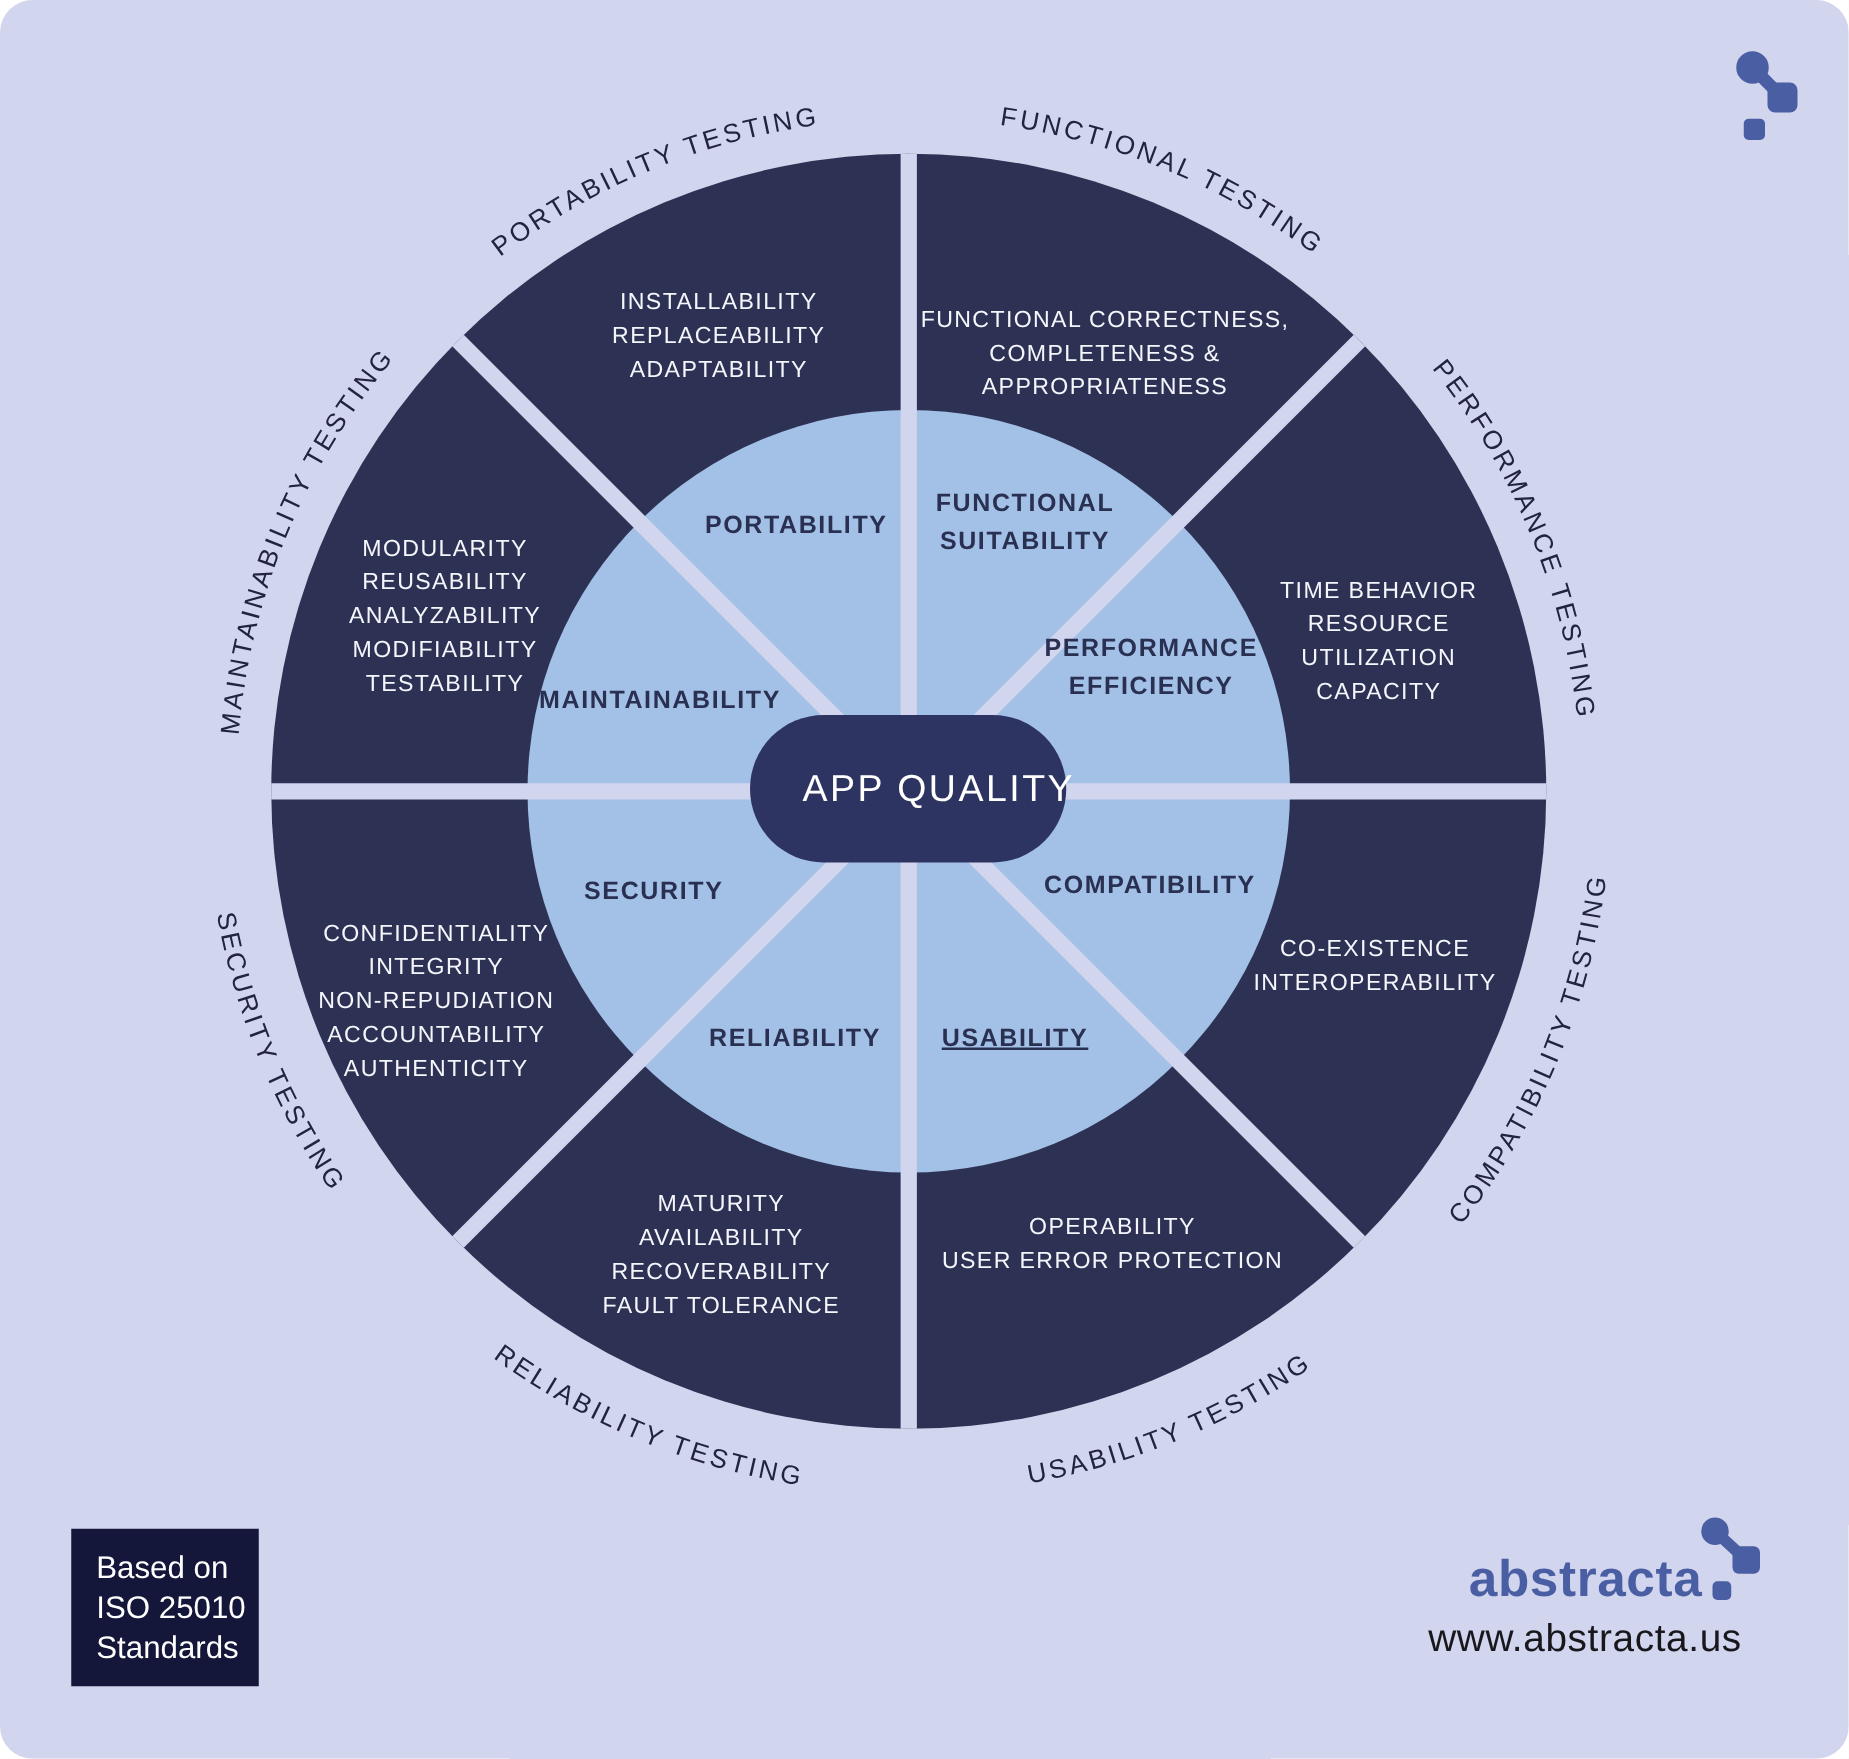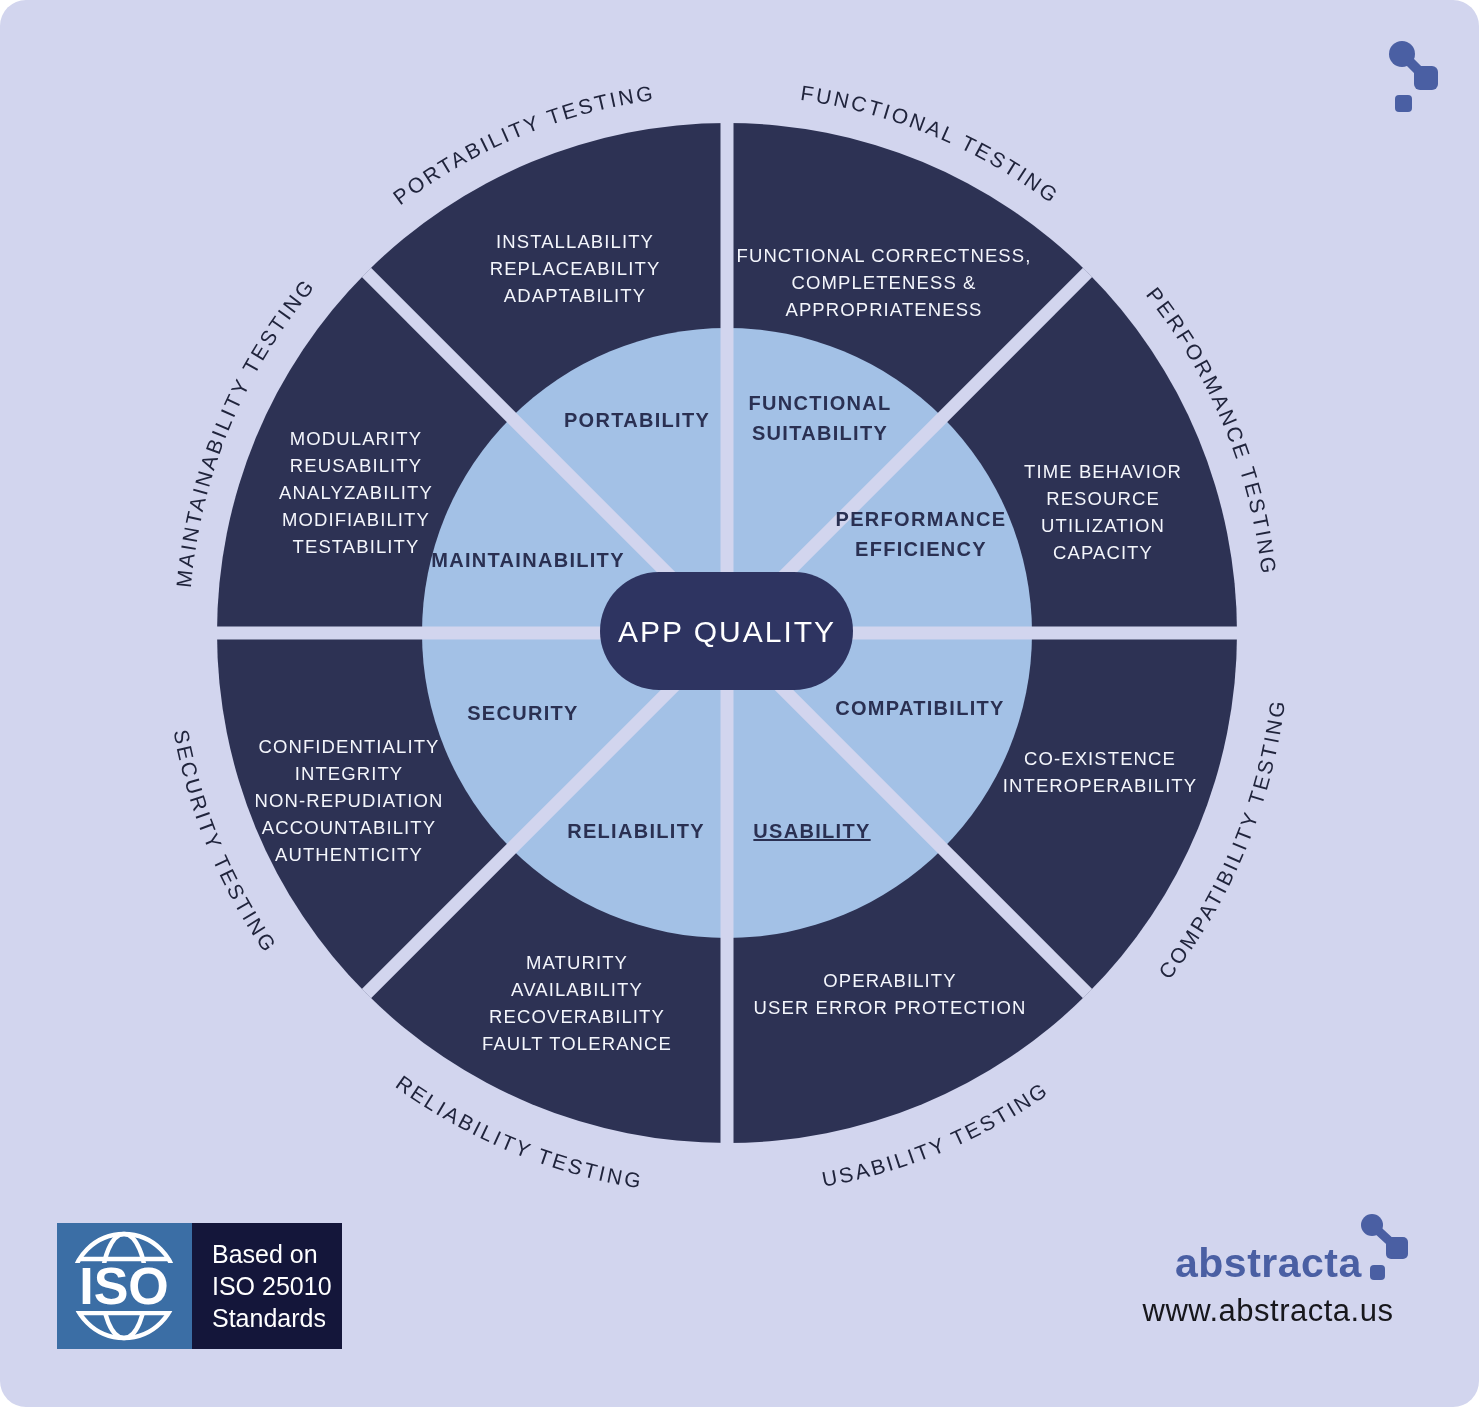--- a/index.html
+++ b/index.html
@@ -2,21 +2,21 @@
 <html><head>
 <meta charset="utf-8">
 <style>
   html,body { margin:0; padding:0; background:#ffffff; }
   body { font-family:"Liberation Sans","DejaVu Sans",sans-serif; }
   .canvas { position:relative; width:1479px; height:1407px; background:#d2d5ee; border-radius:26px; overflow:hidden; }
   svg.wheel { position:absolute; left:0; top:0; }
   .wheel-label { position:absolute; transform:translate(-50%,-50%); text-align:center; white-space:pre-line; }
   .inner-label  { font-size:20px; font-weight:600; letter-spacing:1.3px; color:#2a3052; line-height:30px; }
   .outer-label  { font-size:18.5px; font-weight:500; letter-spacing:1.1px; color:#f4f6fc; line-height:27px; }
-  .center-label { font-size:30px; font-weight:500; letter-spacing:2px; color:#ffffff; }
+  .center-label { font-size:30px; font-weight:500; letter-spacing:2px; color:#ffffff;margin-left:24px; }
   .curved { font-size:21px; font-weight:500; letter-spacing:2.6px; fill:#20243c; }
 
   .iso-badge { position:absolute; left:57px; top:1223px; display:flex; }
   .iso-left  { width:135px; height:126px; background:#3b6ea5; position:relative; }
   .iso-right { width:150px; height:126px; background:#14163a; color:#ffffff;
                display:flex; align-items:center; }
   .iso-caption { font-size:25px; line-height:32px; font-weight:500; padding-left:20px; white-space:pre-line; }
 
   .brand-name { position:absolute; left:1175px; top:1240px; font-size:41px; font-weight:700;
                 color:#4a5fa3; letter-spacing:0.5px; }
@@ -117,32 +117,20 @@
   <div class="wheel-label center-label" style="left:727px; top:632px;">APP QUALITY</div>
 
   <svg class="brand-mark-top" width="60" height="80" viewBox="0 0 60 80">
     <line x1="17" y1="16" x2="41" y2="40" stroke="#4a5fa3" stroke-width="10" stroke-linecap="round"></line>
     <circle cx="17" cy="16" r="13" fill="#4a5fa3"></circle>
     <rect x="29" y="28" width="24" height="24" rx="6" fill="#4a5fa3"></rect>
     <rect x="10" y="57" width="17" height="17" rx="4" fill="#4a5fa3"></rect>
   </svg>
 
   <div class="iso-badge">
-    <div class="iso-left">
-      <svg width="135" height="126" viewBox="0 0 135 126">
-        <g stroke="#ffffff" stroke-width="4.5" fill="none">
-          <circle cx="67" cy="63" r="52"></circle>
-          <ellipse cx="67" cy="63" rx="22" ry="52"></ellipse>
-          <line x1="22" y1="36" x2="112" y2="36"></line>
-          <line x1="22" y1="90" x2="112" y2="90"></line>
-        </g>
-        <rect x="0" y="40" width="135" height="48" fill="#3b6ea5"></rect>
-        <text x="67" y="81" text-anchor="middle" fill="#ffffff" style="font-size:52px; font-weight:800; font-family:'Liberation Sans','DejaVu Sans',sans-serif;">ISO</text>
-      </svg>
-    </div>
     <div class="iso-right">
       <div class="iso-caption">Based on
 ISO 25010
 Standards</div>
     </div>
   </div>
 
   <div class="brand-name">abstracta</div>
   <svg class="brand-mark-bottom" width="50" height="70" viewBox="0 0 50 70">
     <line x1="12" y1="12" x2="37" y2="35" stroke="#4a5fa3" stroke-width="9" stroke-linecap="round"></line>

